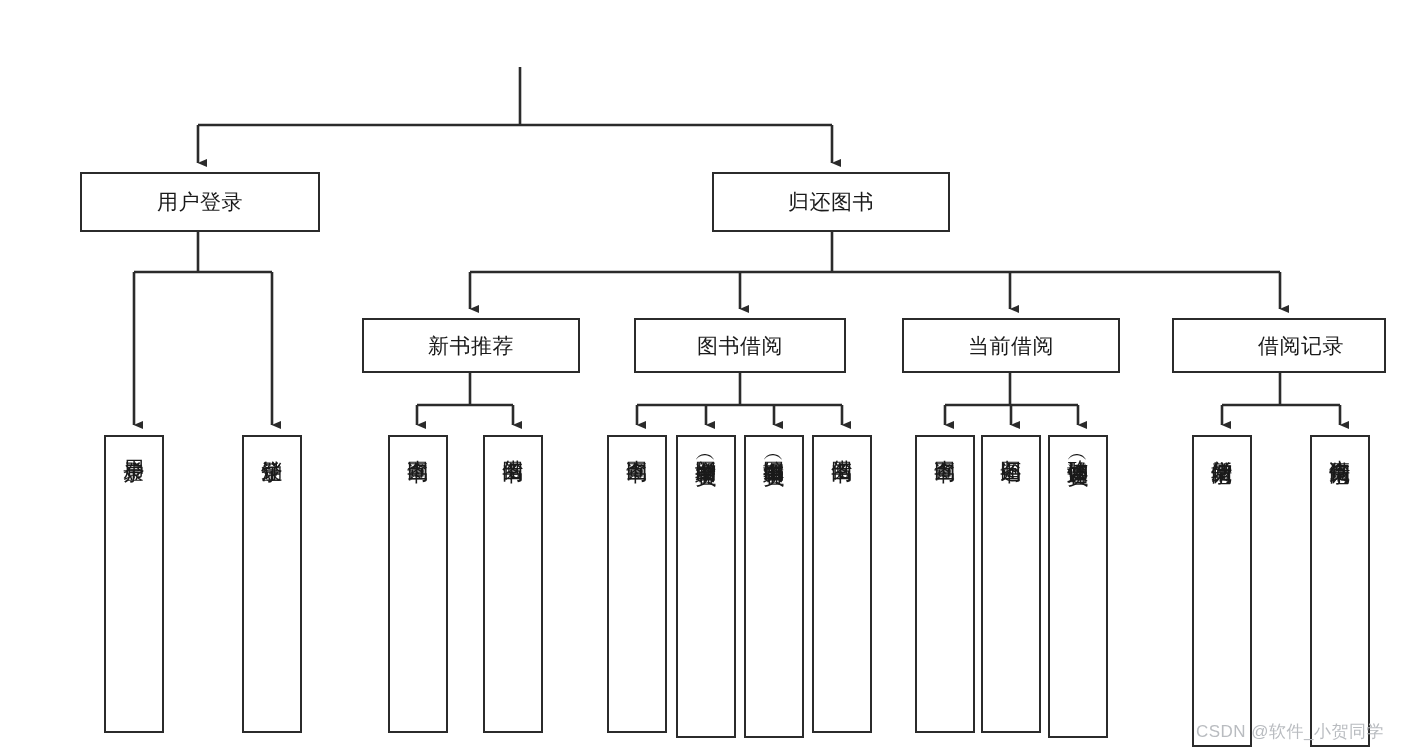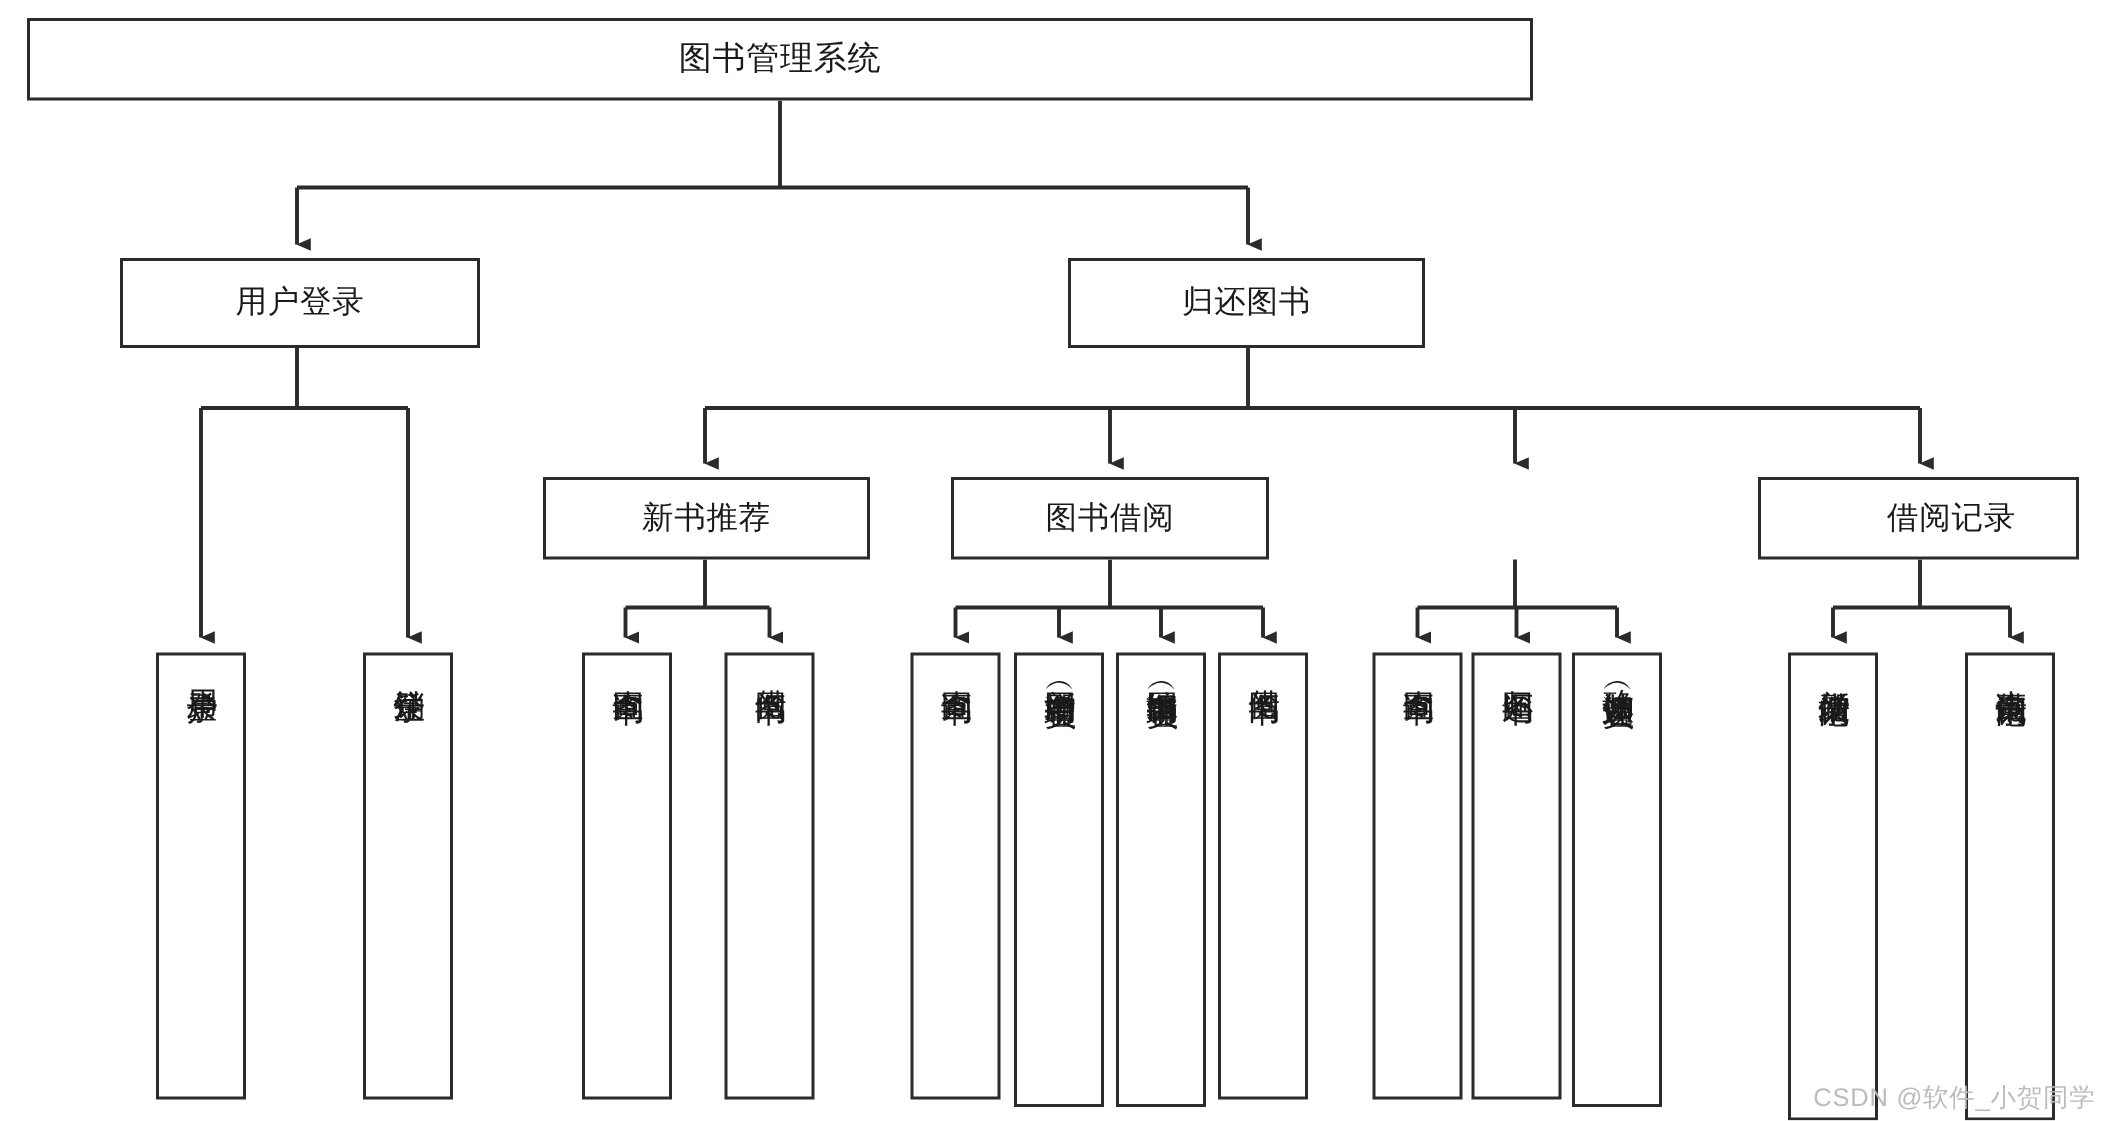--- a/index.html
+++ b/index.html
@@ -52,21 +52,21 @@
     writing-mode: vertical-rl;
     text-orientation: upright;
     font-size: 21px;
     line-height: 1.12;
     letter-spacing: 1px;
     text-align: left;
     white-space: nowrap;
   }
   #watermark {
     position: absolute;
-    right: 8px;
+    right: 21px;
     bottom: 4px;
     font-size: 17px;
     color: #b9bcc0;
     letter-spacing: 0.5px;
     white-space: nowrap;
     pointer-events: none;
   }
 </style>
 </head>
 <body>
@@ -116,36 +116,36 @@
       <path d="M1011,405 L1011,425" marker-end="url(#arrowhead)"></path>
       <path d="M1078,405 L1078,425" marker-end="url(#arrowhead)"></path>
 
       <path d="M1280,373 L1280,405"></path>
       <path d="M1222,405 L1340,405"></path>
       <path d="M1222,405 L1222,425" marker-end="url(#arrowhead)"></path>
       <path d="M1340,405 L1340,425" marker-end="url(#arrowhead)"></path>
     </g>
   </svg>
 
-  <div class="node-box root" style="left:18px; top:12px; width:1004px; height:55px;">
-    <span class="node-label-h">图书管理系统</span>
-  </div>
 
   <div class="node-box" style="left:80px; top:172px; width:240px; height:60px;">
     <span class="node-label-h">用户登录</span>
   </div>
   <div class="node-box" style="left:712px; top:172px; width:238px; height:60px;">
     <span class="node-label-h">归还图书</span>
   </div>
 
   <div class="node-box" style="left:362px; top:318px; width:218px; height:55px;">
     <span class="node-label-h">新书推荐</span>
   </div>
   <div class="node-box" style="left:634px; top:318px; width:212px; height:55px;">
     <span class="node-label-h">图书借阅</span>
+  </div>
+  <div class="node-box" style="left:902px; top:318px; width:218px; height:55px;">
+    <span class="node-label-h">当前借阅</span>
   </div>
   <div class="node-box" style="left:1172px; top:318px; width:214px; height:55px;padding-left:44px;">
     <span class="node-label-h">借阅记录</span>
   </div>
 
   <div class="node-box leaf" style="left:104px; top:435px; width:60px; height:298px;">
     <span class="node-label-v">用户登录</span>
   </div>
   <div class="node-box leaf" style="left:242px; top:435px; width:60px; height:298px;">
     <span class="node-label-v">注销登录</span>

